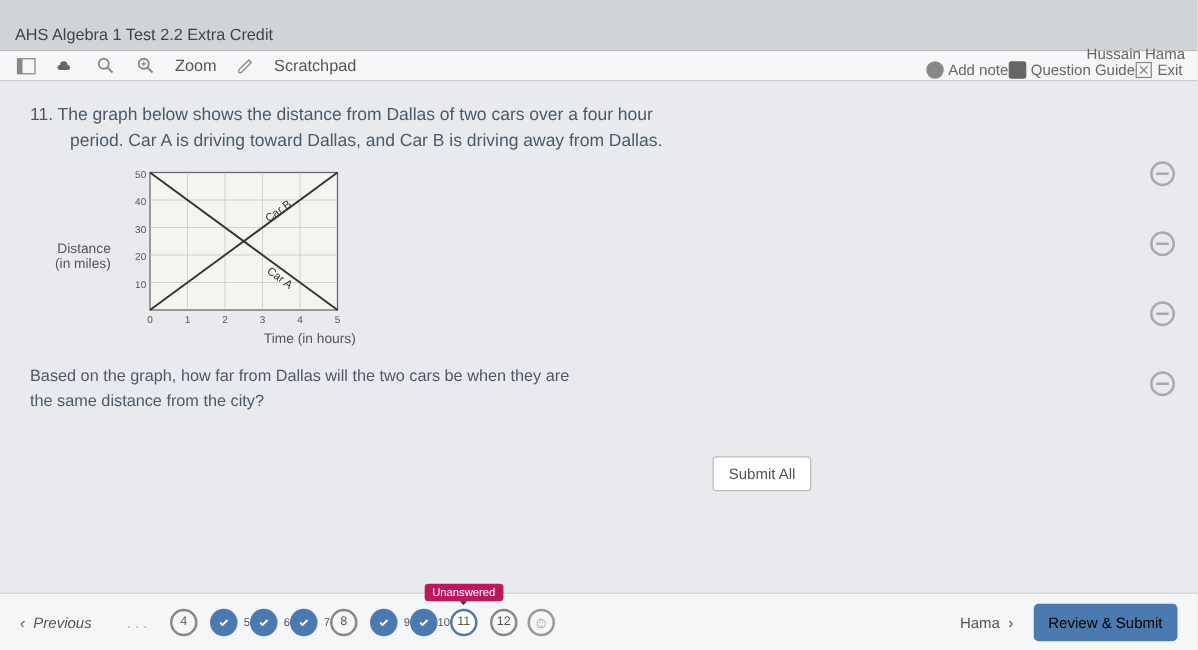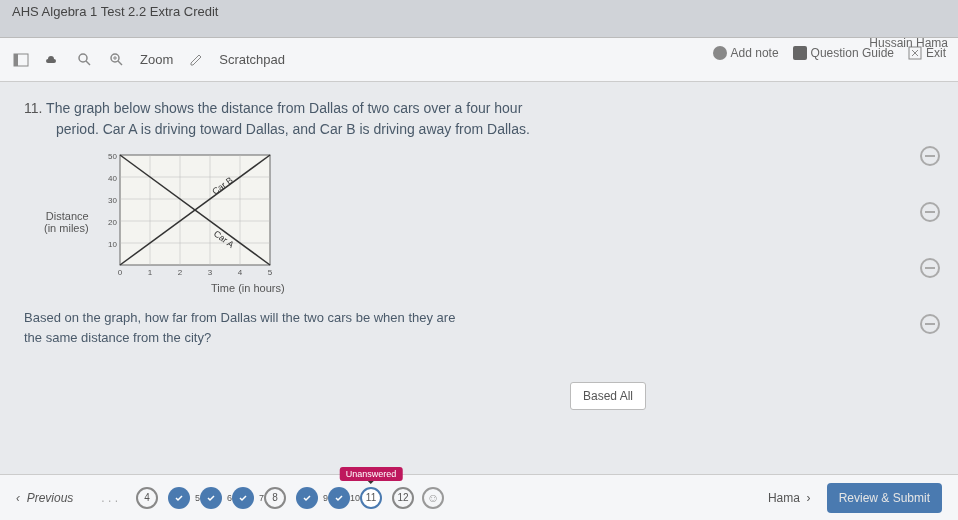--- a/index.html
+++ b/index.html
@@ -1,23 +1,23 @@
 <!DOCTYPE html>
 <html><head>
   <meta charset="utf-8">
   <style>
     * { box-sizing: border-box; margin: 0; padding: 0; }
     body { font-family: Arial, sans-serif; background: #e8eaed; width: 958px; height: 520px; overflow: hidden; color: #333; }
     
-    .title-bar { height: 38px; background: #d0d3d8; padding: 4px 12px; font-size: 13px; color: #444; border-bottom: 1px solid #bbb; }
-    
-    .toolbar { height: 44px; background: #f5f6f8; border-bottom: 1px solid #ccc; display: flex; align-items: center; padding: 0 12px; gap: 14px; font-size: 13px; color: #555; position: relative; }
+    .title-bar { height: 38px; background: #d0d3d8; padding: 20px 12px; font-size: 13px; color: #444; border-bottom: 1px solid #bbb; }
+    
+    .toolbar { height: 24px; background: #f5f6f8; border-bottom: 1px solid #ccc; display: flex; align-items: center; padding: 0 12px; gap: 14px; font-size: 13px; color: #555; position: relative; }
     .toolbar .tool-icon { width: 18px; height: 18px; display: flex; align-items: center; justify-content: center; color: #777; }
     .toolbar .tool-text { color: #555; cursor: pointer; }
-    .toolbar .right-section { position: absolute; right: 12px; top: 8px; display: flex; gap: 14px; align-items: center; font-size: 12px; color: #666; }
+    .toolbar .right-section { position: absolute; right: 12px; top: 8px; display: flex; gap: 0; align-items: center; font-size: 12px; color: #666; }
     .right-item { display: flex; align-items: center; gap: 4px; }
     .dot-icon { width: 14px; height: 14px; border-radius: 50%; background: #888; }
     .sq-icon { width: 14px; height: 14px; background: #666; border-radius: 2px; }
     
     .content { padding: 16px 36px 0 24px; position: relative; }
     .q-num { color: #555; font-size: 14px; }
     .q-text { color: #4a5a6a; font-size: 14px; line-height: 1.5; margin-bottom: 10px; }
     
     .main-row { display: flex; gap: 24px; }
     .graph-col { width: 340px; }
@@ -45,21 +45,21 @@
     .progress { display: flex; gap: 10px; align-items: center; }
     .p-item { width: 22px; height: 22px; border-radius: 50%; display: flex; align-items: center; justify-content: center; font-size: 10px; position: relative; cursor: pointer; }
     .p-done { background: #4a7ab0; color: #fff; }
     .p-empty { border: 2px solid #888; color: #555; }
     .p-current { border: 2px solid #4a7ab0; color: #555; background: #fff; position: relative; }
     .p-face { border: 2px solid #999; color: #999; font-size: 12px; }
     .unanswered-tip { position: absolute; top: -22px; left: 50%; transform: translateX(-50%); background: #be185d; color: #fff; font-size: 9px; padding: 2px 6px; border-radius: 3px; white-space: nowrap; }
     .unanswered-tip::after { content: ""; position: absolute; left: 50%; bottom: -3px; transform: translateX(-50%); border-left: 3px solid transparent; border-right: 3px solid transparent; border-top: 3px solid #333; }
     .footer-right { margin-left: auto; display: flex; align-items: center; gap: 16px; }
     .next-btn { font-size: 12px; color: #555; cursor: pointer; }
-    .review-btn { background: #4a7ab0; color: #e5e5e5; font-size: 12px; padding: 8px 12px; border-radius: 4px; cursor: pointer; border: none; }
+    .review-btn { background: #4a7ab0; color: #000000; font-size: 12px; padding: 8px 12px; border-radius: 4px; cursor: pointer; border: none; }
     
     .user-top { position: absolute; right: 10px; top: 36px; font-size: 12px; color: #666; }
   </style>
 </head>
 <body>
 
 <div class="title-bar">AHS Algebra 1 Test 2.2 Extra Credit</div>
 
 <div class="toolbar">
   <span class="tool-icon">
@@ -170,21 +170,21 @@
 
   </div>
 
   <div class="mark-col">
     <div class="mark-circle"></div>
     <div class="mark-circle"></div>
     <div class="mark-circle"></div>
     <div class="mark-circle"></div>
   </div>
 
-  <button class="clear-btn">Based All</button>
+  <button class="clear-btn">Submit All</button>
 </div>
 
 <div class="footer">
   <span class="prev-btn">‹&nbsp;&nbsp;<span>Previous</span></span>
   <span class="dots">. . .</span>
   <div class="progress" id="progress-container">
       <div class="p-item p-empty">4</div>
       <div class="p-item p-done">
         <svg width="10" height="10" viewBox="0 0 10 10">
           <path d="M2 5 L4 7 L8 3" stroke="#fff" stroke-width="1.5" fill="none"></path>

